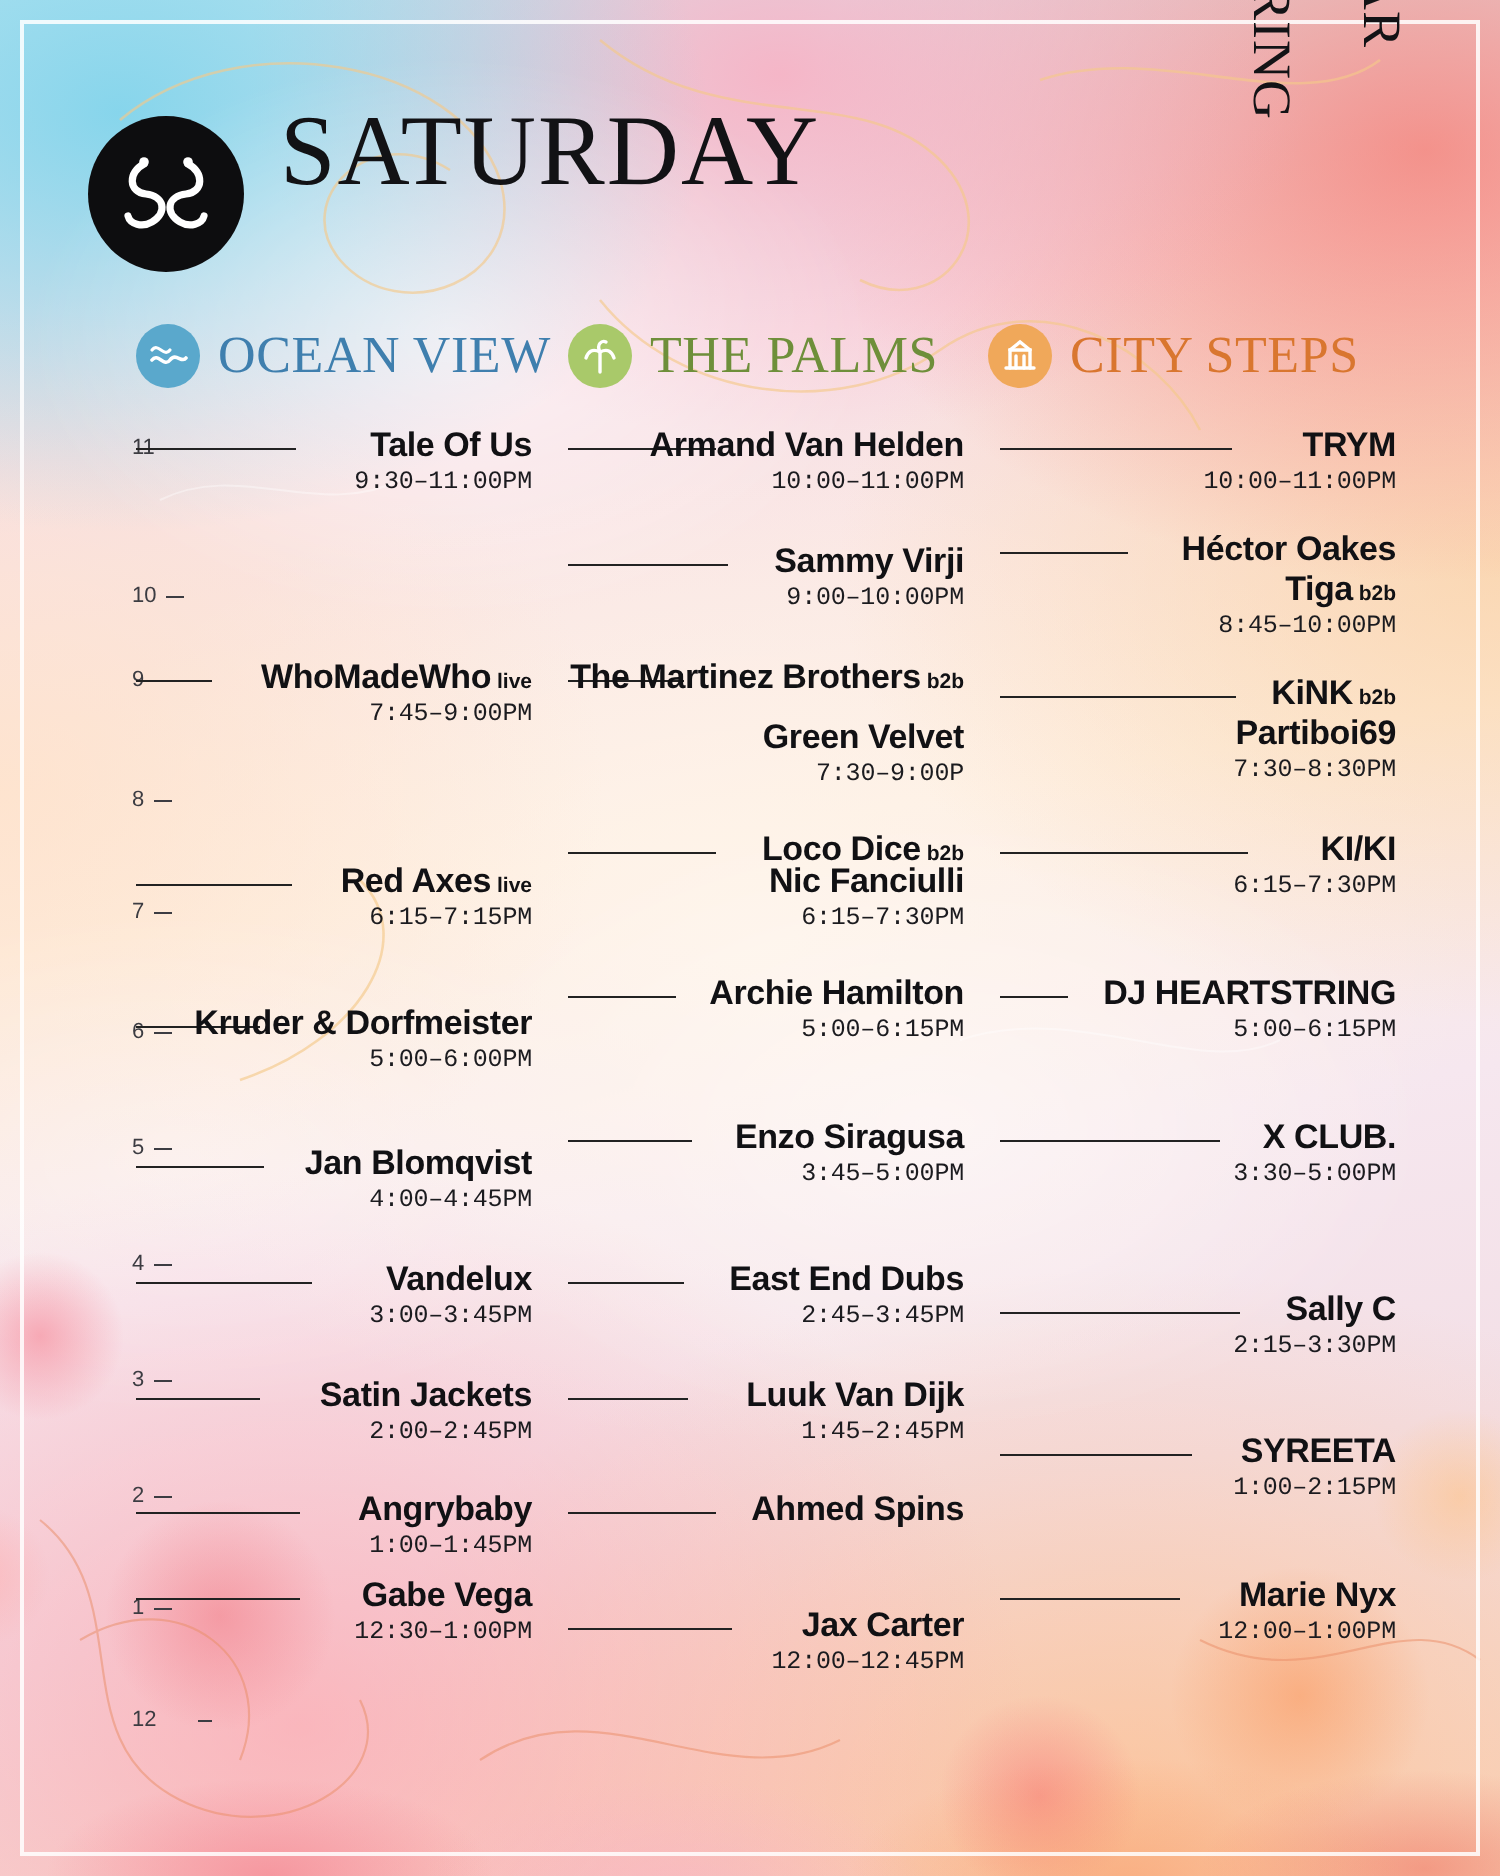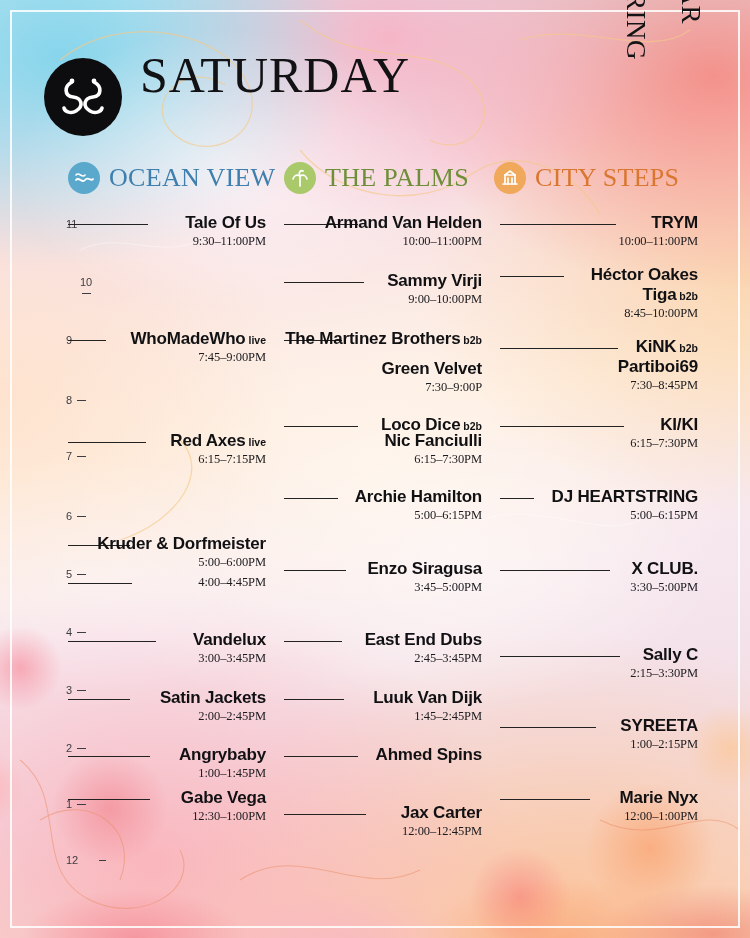--- a/index.html
+++ b/index.html
@@ -153,21 +153,21 @@
     color: #111114;
     letter-spacing: -0.2px;
   }
   .artist .sup {
     font-size: 10.5px;
     font-weight: bold;
     letter-spacing: 0;
     vertical-align: baseline;
   }
   .time {
-    font-family: Liberation Serif, serif;
+    font-family: Liberation Mono, monospace;
     font-size: 12.5px;
     color: #1b1b1f;
     margin-top: 2px;
     letter-spacing: -0.1px;
   }
 </style>
 </head>
 <body>
 
 <div id="poster">
@@ -255,21 +255,21 @@
       </span>
       <span class="stage-name" style="color:#6e8f3a">THE PALMS</span>
     </div>
   </div>
 
   <div class="axis" id="axis">
       <div class="axis-row" style="top: 18px;">
         <span>11</span>
         <span class="tick"></span>
       </div>
-      <div class="axis-row" style="top: 76px; flex-direction: column;">
+      <div class="axis-row" style="top: 92px;">
         <span>10</span>
         <span class="tick"></span>
       </div>
       <div class="axis-row" style="top: 134px;">
         <span>9</span>
         <span class="tick"></span>
       </div>
       <div class="axis-row" style="top: 194px;">
         <span>8</span>
         <span class="tick"></span>
@@ -324,30 +324,31 @@
             <div class="time">7:45–9:00PM</div>
           </div>
         </div>
         <div class="set" style="top: 232px;">
           <div class="set-rule" style="width: 78px;"></div>
           <div class="set-body">
             <div class="artist">Red Axes<span class="sup"> live</span></div>
             <div class="time">6:15–7:15PM</div>
           </div>
         </div>
-        <div class="set" style="top: 303px; margin-top: 32px;">
+        <div class="set" style="top: 303px;">
           <div class="set-rule" style="width: 62px;"></div>
           <div class="set-body">
             <div class="artist">Kruder &amp; Dorfmeister</div>
             <div class="time">5:00–6:00PM</div>
           </div>
         </div>
         <div class="set" style="top: 373px;">
           <div class="set-rule" style="width: 64px;"></div>
           <div class="set-body">
+            <div class="artist">Jan Blomqvist</div>
             <div class="time">4:00–4:45PM</div>
           </div>
         </div>
         <div class="set" style="top: 431px;">
           <div class="set-rule" style="width: 88px;"></div>
           <div class="set-body">
             <div class="artist">Vandelux</div>
             <div class="time">3:00–3:45PM</div>
           </div>
         </div>
@@ -476,21 +477,21 @@
         </div>
         <div class="set" style="top: 138px;">
           <div class="set-rule" style="width: 118px;"></div>
           <div class="set-body">
             <div class="artist">KiNK<span class="sup"> b2b</span></div>
           </div>
         </div>
         <div class="set" style="top: 158px;">
           <div class="set-body">
             <div class="artist">Partiboi69</div>
-            <div class="time">7:30–8:45PM</div>
+            <div class="time">7:30–8:30PM</div>
           </div>
         </div>
         <div class="set" style="top: 216px;">
           <div class="set-rule" style="width: 124px;"></div>
           <div class="set-body">
             <div class="artist">KI/KI</div>
             <div class="time">6:15–7:30PM</div>
           </div>
         </div>
         <div class="set" style="top: 288px;">

